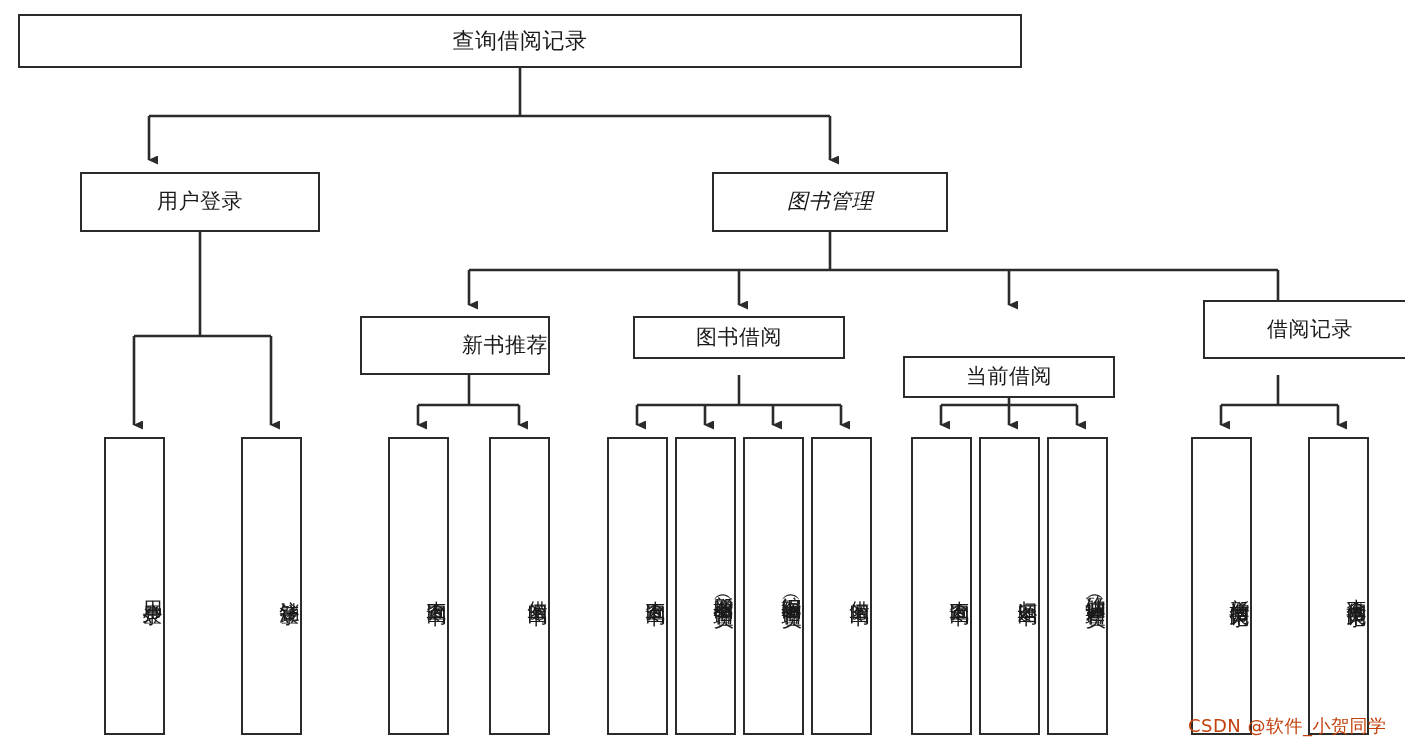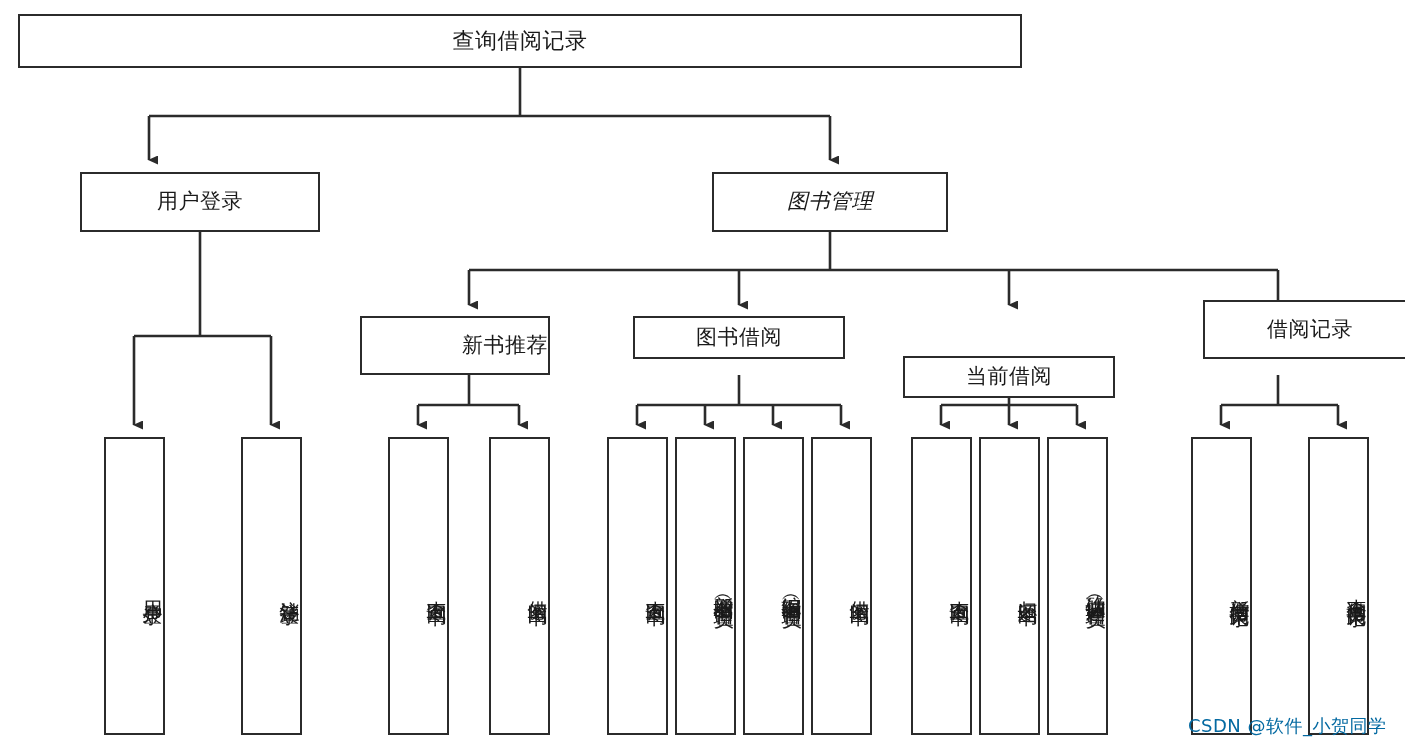--- a/index.html
+++ b/index.html
@@ -58,21 +58,21 @@
     writing-mode: vertical-rl;
     text-orientation: upright;
     display: block;
     text-align: center;
   }
   .watermark {
     position: absolute;
     left: 1188px;
     top: 714px;
     font-size: 18px;
-    color: #0369a1;
+    color: #c2410c;
     white-space: nowrap;
     letter-spacing: 0.5px;
     pointer-events: none;
   }
 </style>
 </head>
 <body>
 
 <div id="canvas">
 

